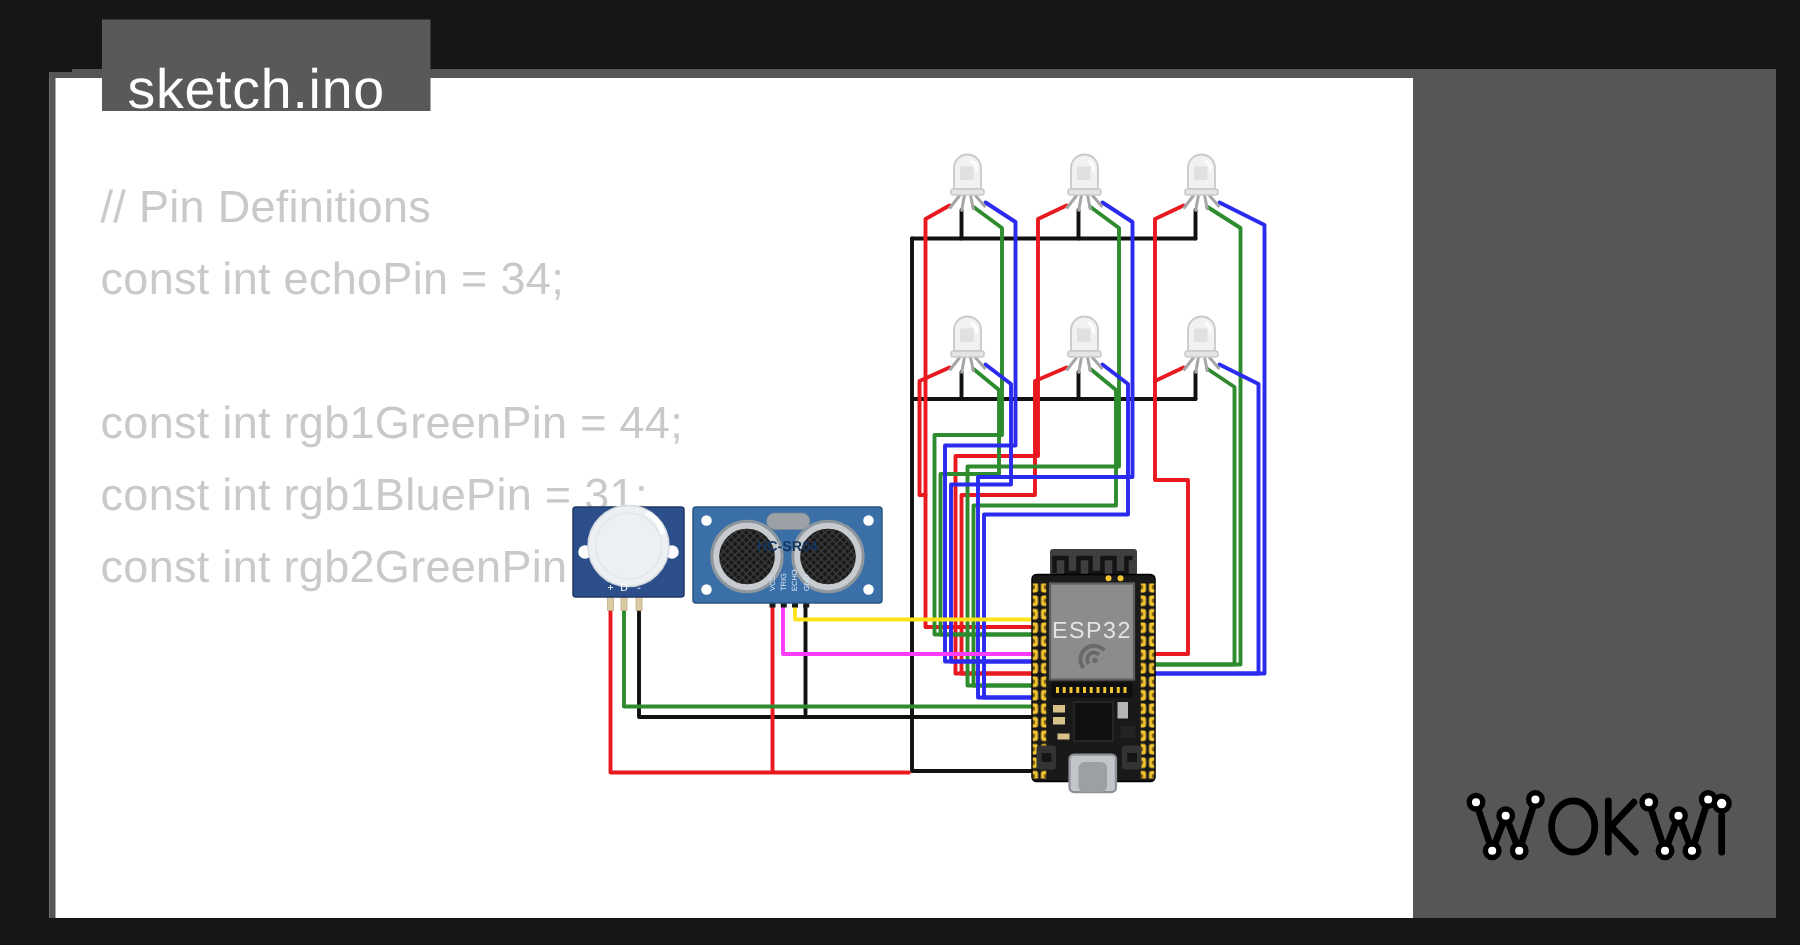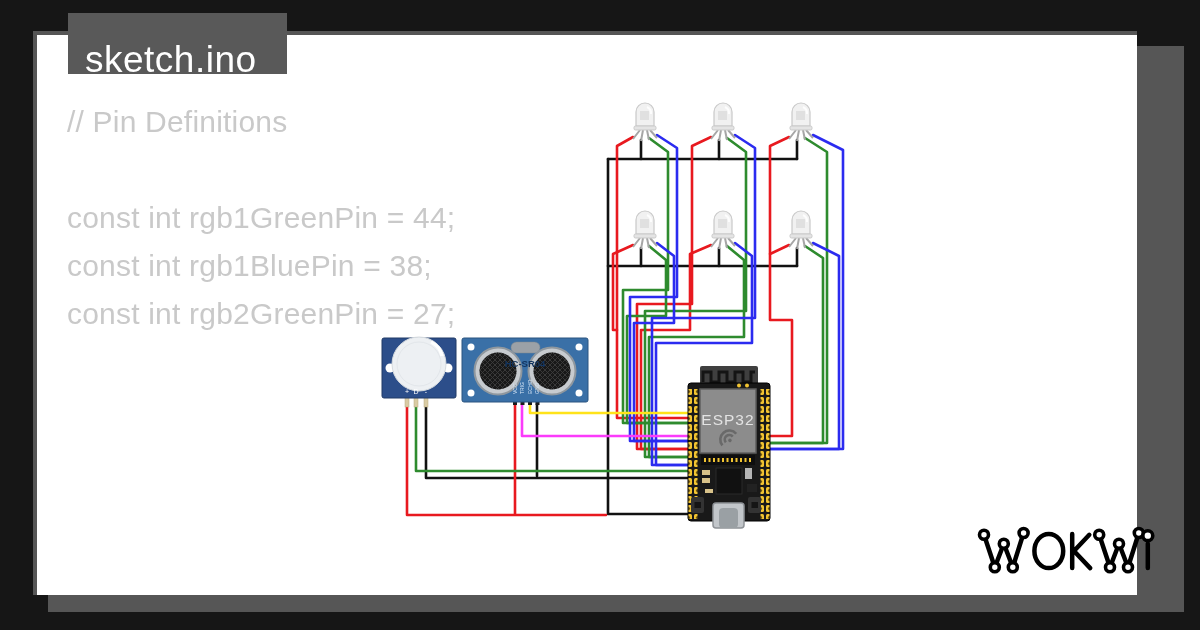--- a/index.html
+++ b/index.html
@@ -3,21 +3,21 @@
 <meta charset="utf-8">
 <style>
   html,body{margin:0;padding:0;}
   body{
     width:1200px;height:630px;position:relative;overflow:hidden;
     background:var(--frame-bg,#161616);
     font-family:"Liberation Sans", sans-serif;
   }
   .shadow-rect{position:absolute;left:48px;top:46px;width:1136px;height:566px;
     background:var(--frame-shadow,#565656);z-index:0;}
-  .card{position:absolute;left:33px;top:31px;width:1104px;height:564px;
+  .card{position:absolute;left:33px;top:48px;width:909px;height:564px;
     box-sizing:border-box;background:var(--card-bg,#fff);
     border-top:4px solid var(--frame-shadow,#565656);
     border-left:4px solid var(--frame-shadow,#565656);
     overflow:hidden;z-index:1;}
   .title-box{position:absolute;left:68px;top:13px;width:219px;height:61px;
     box-sizing:border-box;background:var(--title-bg,#595959);
     color:var(--title-fg,#fff);display:flex;align-items:center;
     padding-left:17px;z-index:5;}
   .title-box span{font-size:37px;letter-spacing:.5px;margin-top:32px;}
   .code{position:absolute;left:30px;top:63px;z-index:1;
@@ -39,23 +39,24 @@
   .pir-pin-label{font-size:7px;fill:#ffffff;}
 </style>
 </head>
 <body>
 
 <div class="shadow-rect"></div>
 
 <div class="card">
   <div class="code">
     <div class="code-line">// Pin Definitions</div>
+    <div class="code-line">const int echoPin = 34;</div>
     <div class="code-line"></div>
     <div class="code-line">const int rgb1GreenPin = 44;</div>
-    <div class="code-line">const int rgb1BluePin = 38;</div>
+    <div class="code-line">const int rgb1BluePin = 31;</div>
     <div class="code-line">const int rgb2GreenPin = 27;</div>
   </div>
 </div>
 
 <div class="title-box">
   <span>sketch.ino</span>
 </div>
 
 <svg class="circuit" width="1200" height="630" viewBox="0 0 1200 630">
   <defs>

